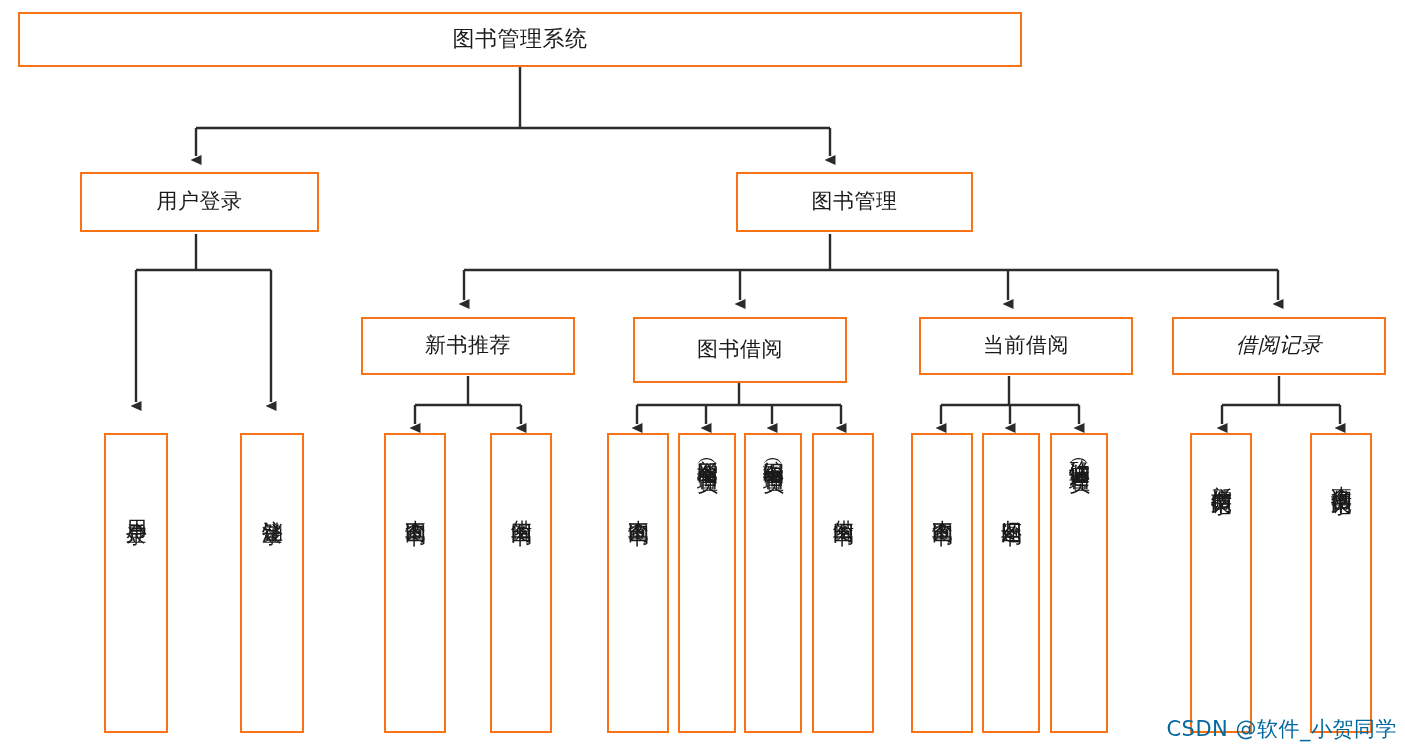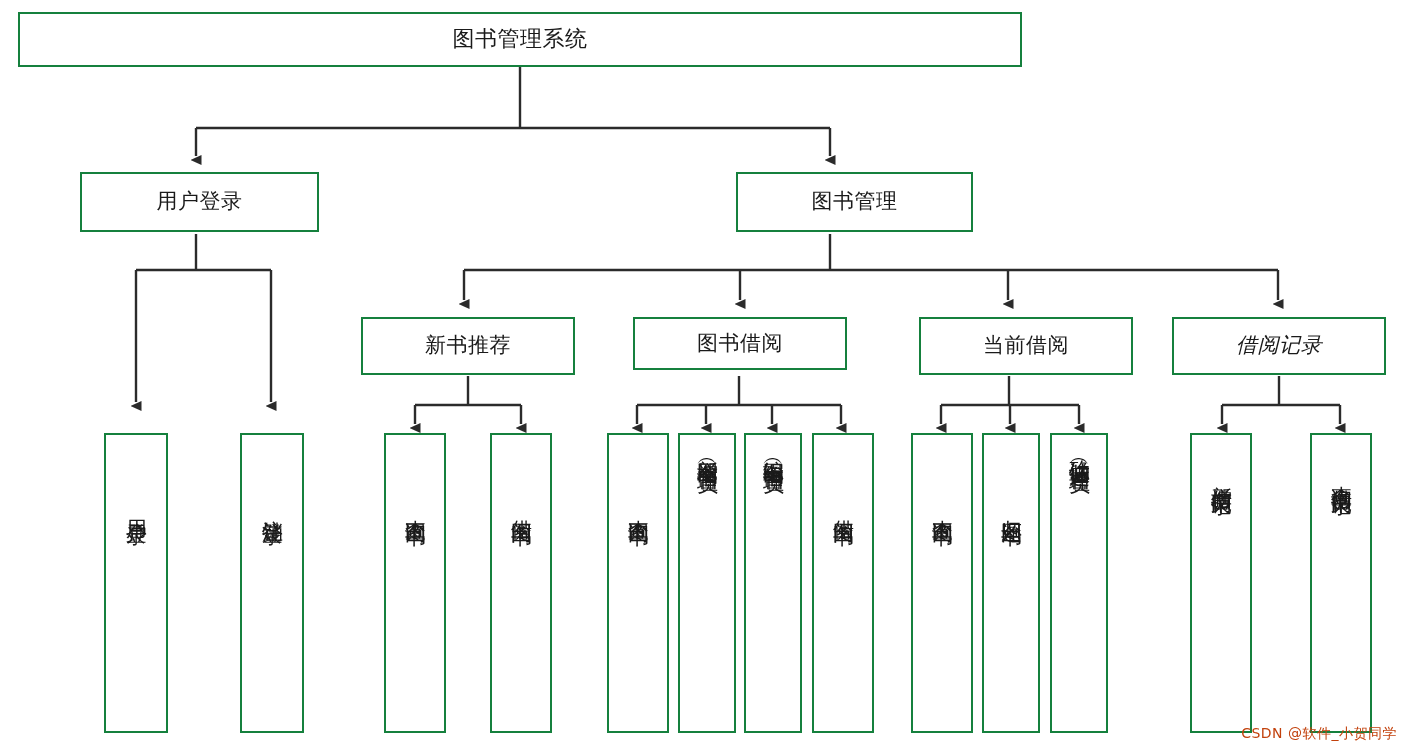--- a/index.html
+++ b/index.html
@@ -23,21 +23,21 @@
     left: 0;
     top: 0;
     width: 1405px;
     height: 747px;
     pointer-events: none;
   }
   .node {
     position: absolute;
     box-sizing: border-box;
     background: #ffffff;
-    border: 2px solid #15803d;
+    border: 2px solid #f97316;
     display: flex;
     align-items: center;
     justify-content: center;
     color: #1a1a1a;
   }
   .node.horizontal {
     font-size: 21px;
     letter-spacing: 0.5px;
     line-height: 1.2;
     white-space: nowrap;
@@ -57,22 +57,22 @@
     line-height: 1.28;
     letter-spacing: 2px;
     white-space: nowrap;
     text-align: center;
     color: #1a1a1a;
   }
   .watermark {
     position: absolute;
     right: 8px;
     bottom: 4px;
-    font-size: 14px;
-    color: #c2410c;
+    font-size: 21px;
+    color: #0369a1;
     white-space: nowrap;
     letter-spacing: 0.5px;
   }
 </style>
 </head>
 <body>
 
 <div id="canvas">
 
   <svg class="connectors" viewBox="0 0 1405 747">
@@ -133,21 +133,21 @@
   <div class="node horizontal" style="left:80px; top:172px; width:239px; height:60px;">
     <span>用户登录</span>
   </div>
   <div class="node horizontal" style="left:712px; top:172px; width:237px; height:60px;margin-left:24px;">
     <span>图书管理</span>
   </div>
 
   <div class="node horizontal" style="left:361px; top:317px; width:214px; height:58px;">
     <span>新书推荐</span>
   </div>
-  <div class="node horizontal" style="left:633px; top:317px; width:214px; height:53px;">
+  <div class="node horizontal" style="left:633px; top:317px; width:214px; height:66px;">
     <span>图书借阅</span>
   </div>
   <div class="node horizontal" style="left:903px; top:317px; width:214px; height:58px;margin-left:16px;">
     <span>当前借阅</span>
   </div>
   <div class="node horizontal" style="left:1172px; top:317px; width:214px; height:58px;font-style:italic;">
     <span>借阅记录</span>
   </div>
 
   <div class="node vertical" style="left:104px; top:433px; width:64px; height:300px;">

